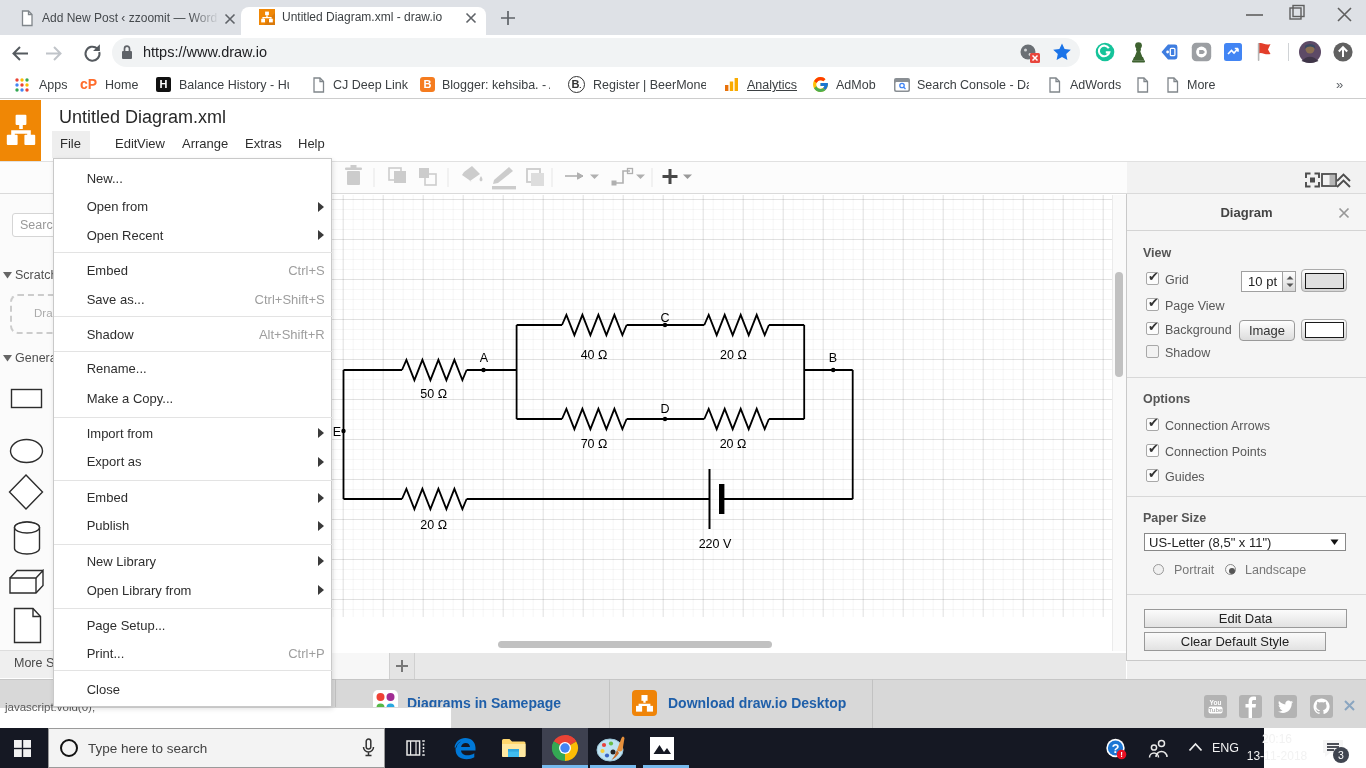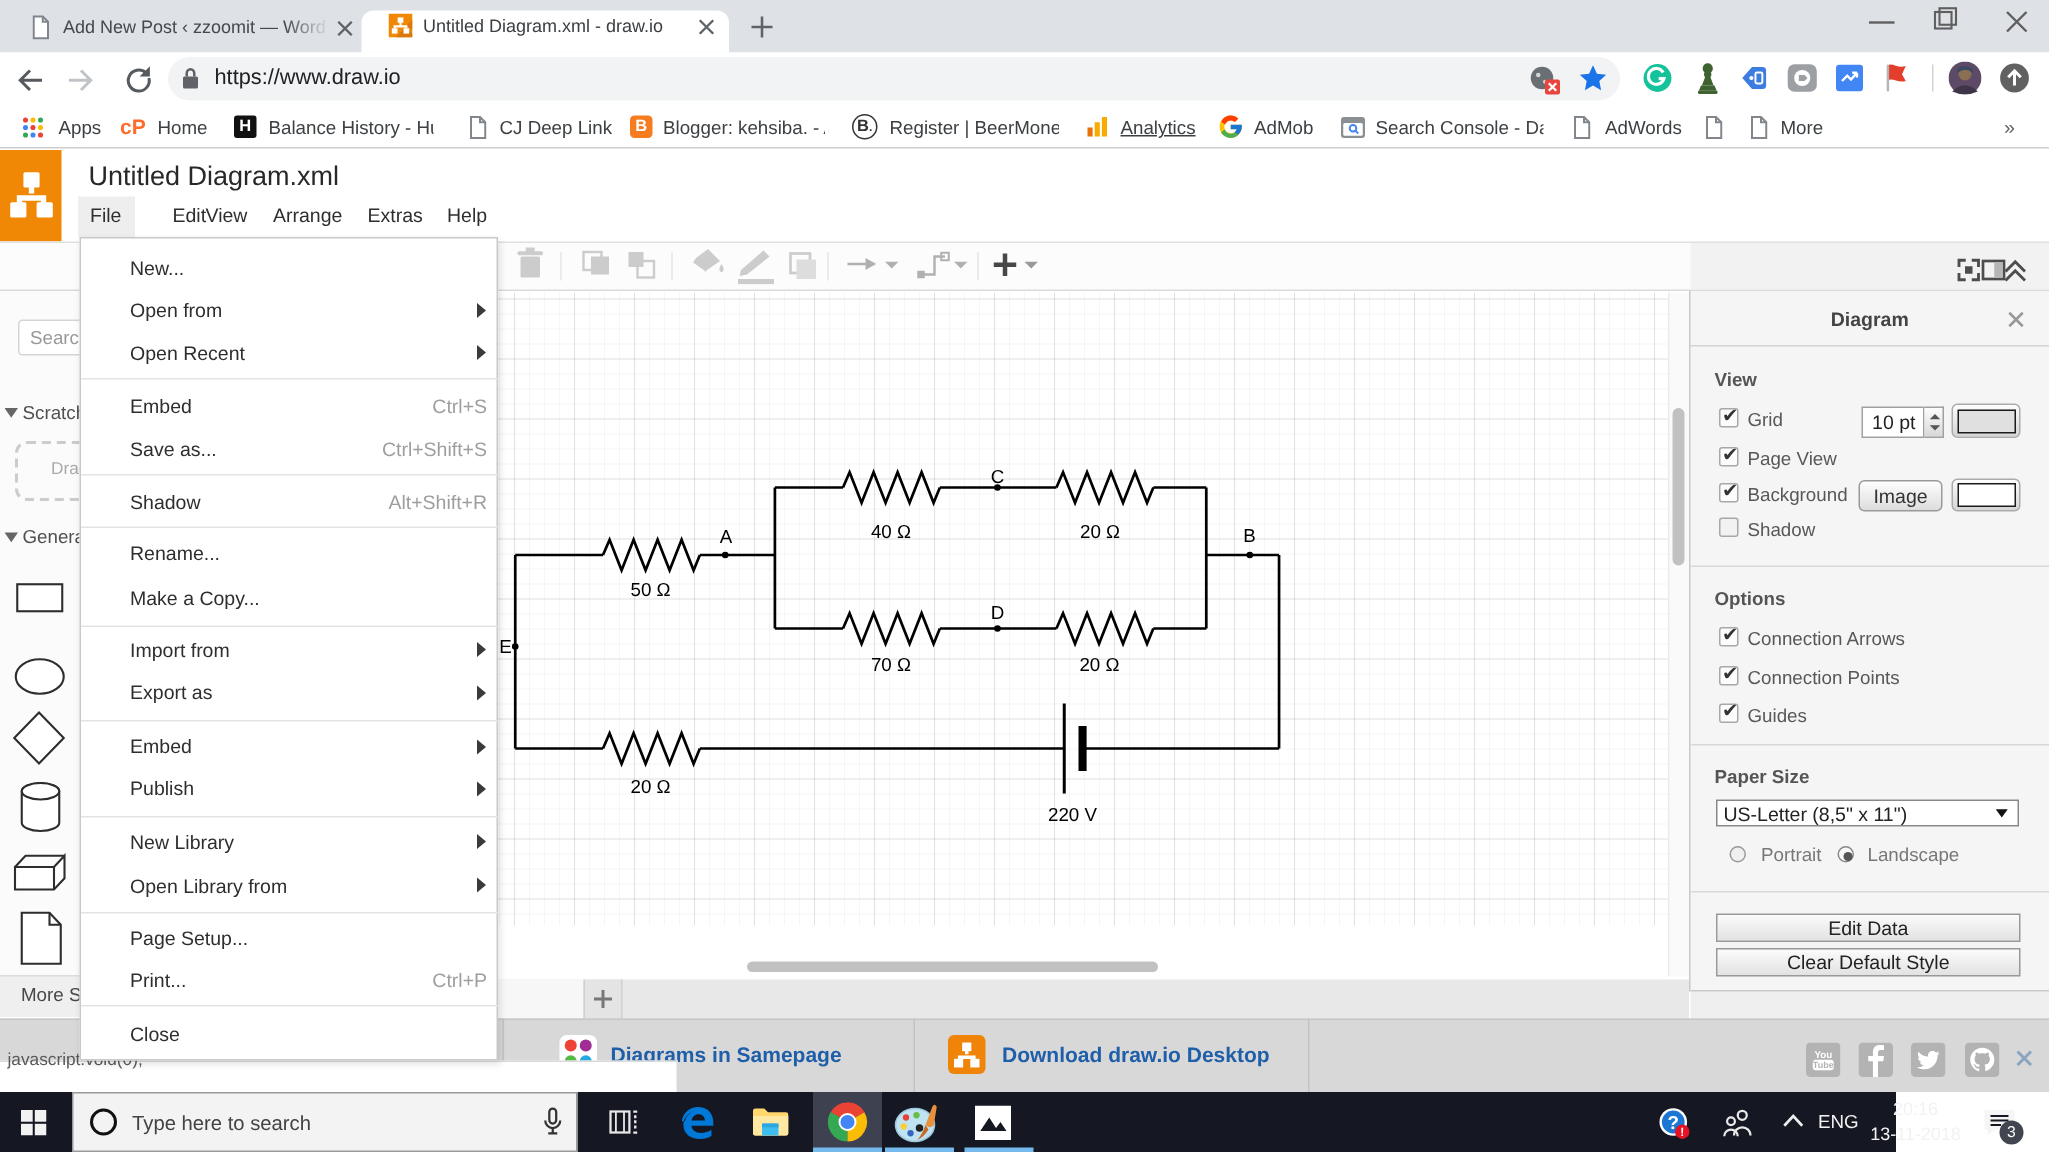--- a/index.html
+++ b/index.html
@@ -406,21 +406,21 @@
       <svg class="abs" style="left:203px;top:345px;width:9px;height:7px;" viewBox="0 0 9 7">
           <path d="M0.5 0.5 H8.5 L4.5 6 Z" fill="#111"></path>
         </svg>
       <div class="abs" style="left:26px;top:370px;width:11px;height:11px;border:1px solid #999;border-radius:50%;background:#f0f0f0;"></div>
       <div class="abs" style="left:47px;top:369px;color:#777;">Portrait</div>
       <div class="abs" style="left:98px;top:370px;width:11px;height:11px;border:1px solid #888;border-radius:50%;background:#f8f8f8;"></div>
       <div class="abs" style="left:101.5px;top:373.5px;width:6px;height:6px;border-radius:50%;background:#555;"></div>
       <div class="abs" style="left:118px;top:369px;color:#777;">Landscape</div>
       <div class="abs" style="left:0;top:400px;width:239px;border-top:1px solid #d8d8d8;"></div>
       <div class="abs" style="left:17px;top:415px;width:203px;height:19px;background:linear-gradient(#fbfbfb,#e2e2e2);border:1px solid #999;text-align:center;font-size:13px;color:#222;line-height:18px;">Edit Data</div>
-      <div class="abs" style="left:17px;top:437.5px;width:203px;height:19px;background:linear-gradient(#fbfbfb,#e2e2e2);border:1px solid #999;text-align:center;font-size:13px;color:#222;line-height:18px;">Clear Default Style</div>
+      <div class="abs" style="left:17px;top:437.5px;width:182px;height:19px;background:linear-gradient(#fbfbfb,#e2e2e2);border:1px solid #999;text-align:center;font-size:13px;color:#222;line-height:18px;">Clear Default Style</div>
       <div class="abs" style="left:0;top:466px;width:239px;border-top:1px solid #c9c9c9;"></div>
     </div>
     <div id="footer">
       <div class="abs" style="left:331px;top:553px;width:795px;height:26px;background:#e8e8e8;"></div>
       <div class="abs" style="left:331px;top:553px;width:58px;height:26px;background:#f7f7f7;"></div>
       <div class="abs" style="left:389px;top:553px;width:26px;height:26px;background:#e4e4e4;border-left:1px solid #d0d0d0;border-right:1px solid #d0d0d0;"></div>
       <svg class="abs" style="left:395px;top:559px;width:14px;height:14px;" viewBox="0 0 14 14">
           <path d="M7 1 V13 M1 7 H13" stroke="#777" stroke-width="2"></path>
         </svg>
       <div class="abs" style="left:1127px;top:560px;width:239px;height:19px;background:#efefef;"></div>

